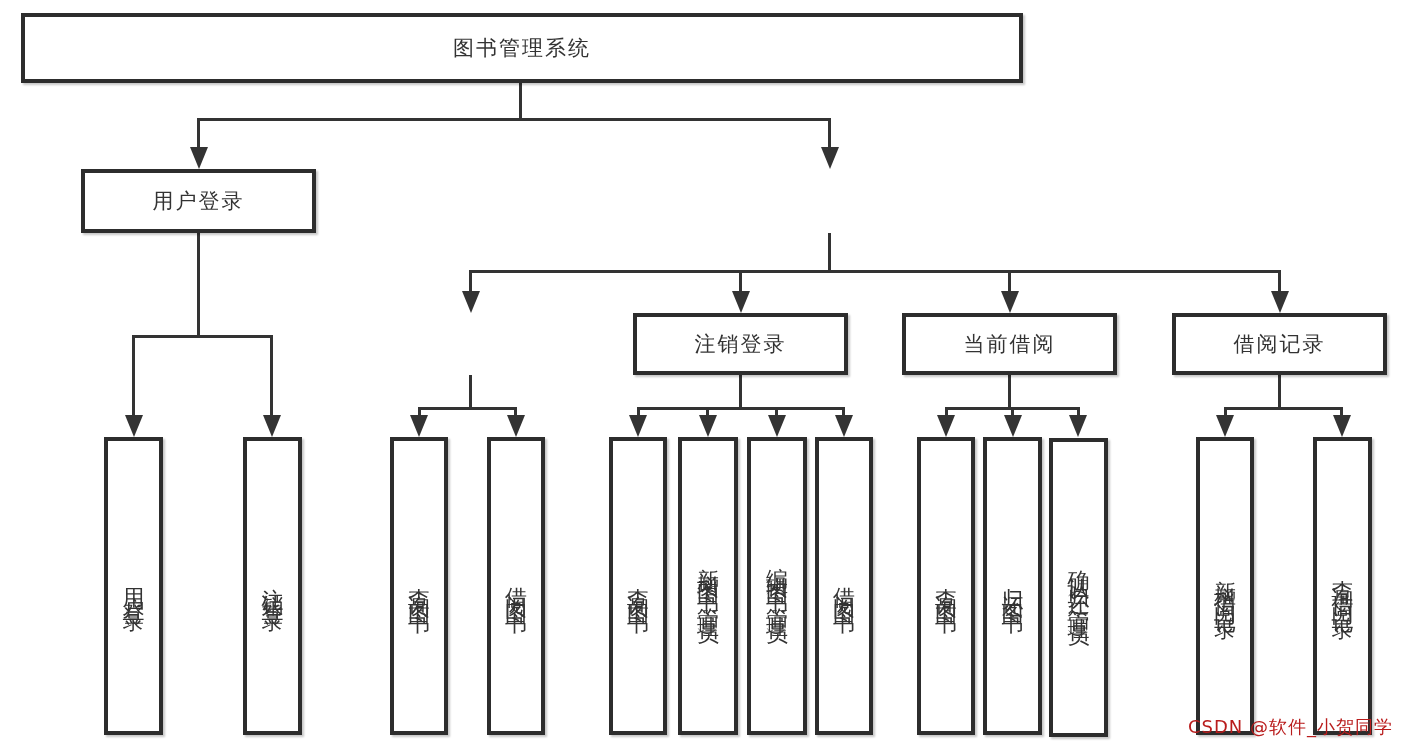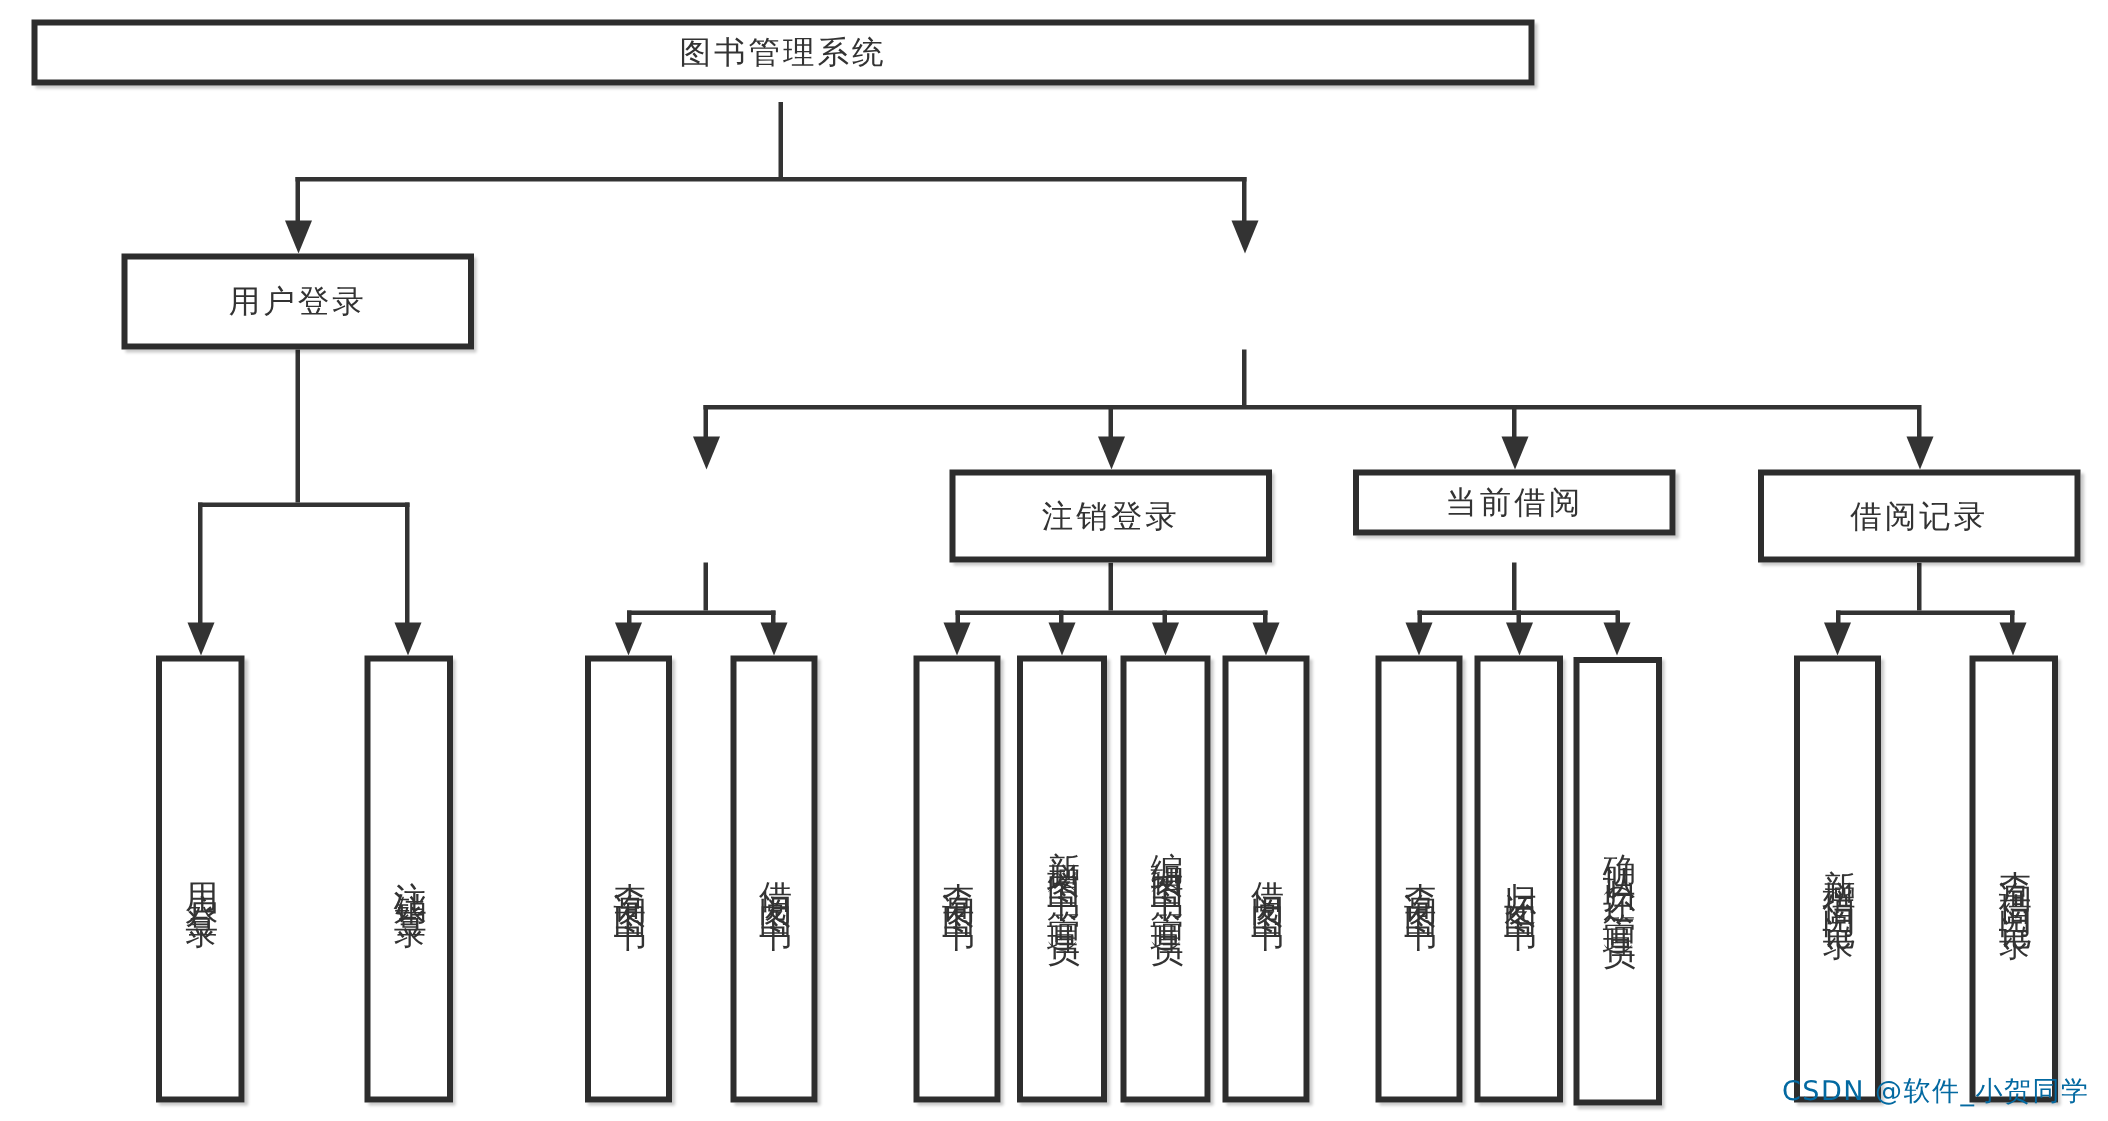--- a/index.html
+++ b/index.html
@@ -35,21 +35,21 @@
   
   .vl{position:absolute;width:3px;background:#333333;z-index:1;}
   .hl{position:absolute;height:3px;background:#333333;z-index:1;}
   .ar{
     position:absolute;width:0;height:0;z-index:1;
     border-left:9px solid transparent;border-right:9px solid transparent;
     border-top:22px solid #333333;
   }
   .watermark{
     position:absolute;left:1188px;top:715px;width:210px;
-    font-size:18px;color:#0369a1;letter-spacing:1px;white-space:nowrap;
+    font-size:18px;color:#b91c1c;letter-spacing:1px;white-space:nowrap;
     z-index:5;
   }
 </style>
 </head>
 <body>
 
 <div class="stage">
 
   <div class="vl" style="left:519px;top:68px;height:50px;"></div>
   <div class="hl" style="left:197px;top:118px;width:634px;"></div>
@@ -103,32 +103,32 @@
   <div class="vl" style="left:1077px;top:407px;height:10px;"></div>
   <div class="ar" style="left:1069px;top:415px;"></div>
 
   <div class="vl" style="left:1278px;top:375px;height:32px;"></div>
   <div class="hl" style="left:1224px;top:407px;width:119px;"></div>
   <div class="vl" style="left:1224px;top:407px;height:10px;"></div>
   <div class="ar" style="left:1216px;top:415px;"></div>
   <div class="vl" style="left:1340px;top:407px;height:10px;"></div>
   <div class="ar" style="left:1333px;top:415px;"></div>
 
-  <div class="node" style="left:21px;top:13px;width:1002px;height:44px;font-size:21px;">
+  <div class="node" style="left:21px;top:13px;width:1002px;height:70px;font-size:21px;">
     <span>图书管理系统</span>
   </div>
 
   <div class="node" style="left:81px;top:169px;width:235px;height:64px;">
     <span>用户登录</span>
   </div>
 
   <div class="node" style="left:633px;top:313px;width:215px;height:62px;">
     <span>注销登录</span>
   </div>
-  <div class="node" style="left:902px;top:313px;width:215px;height:44px;">
+  <div class="node" style="left:902px;top:313px;width:215px;height:62px;">
     <span>当前借阅</span>
   </div>
   <div class="node" style="left:1172px;top:313px;width:215px;height:62px;">
     <span>借阅记录</span>
   </div>
 
   <div class="leaf" style="left:104px;top:437px;width:59px;height:298px;">
     <span class="vtext">用户登录</span>
   </div>
   <div class="leaf" style="left:243px;top:437px;width:59px;height:298px;">

